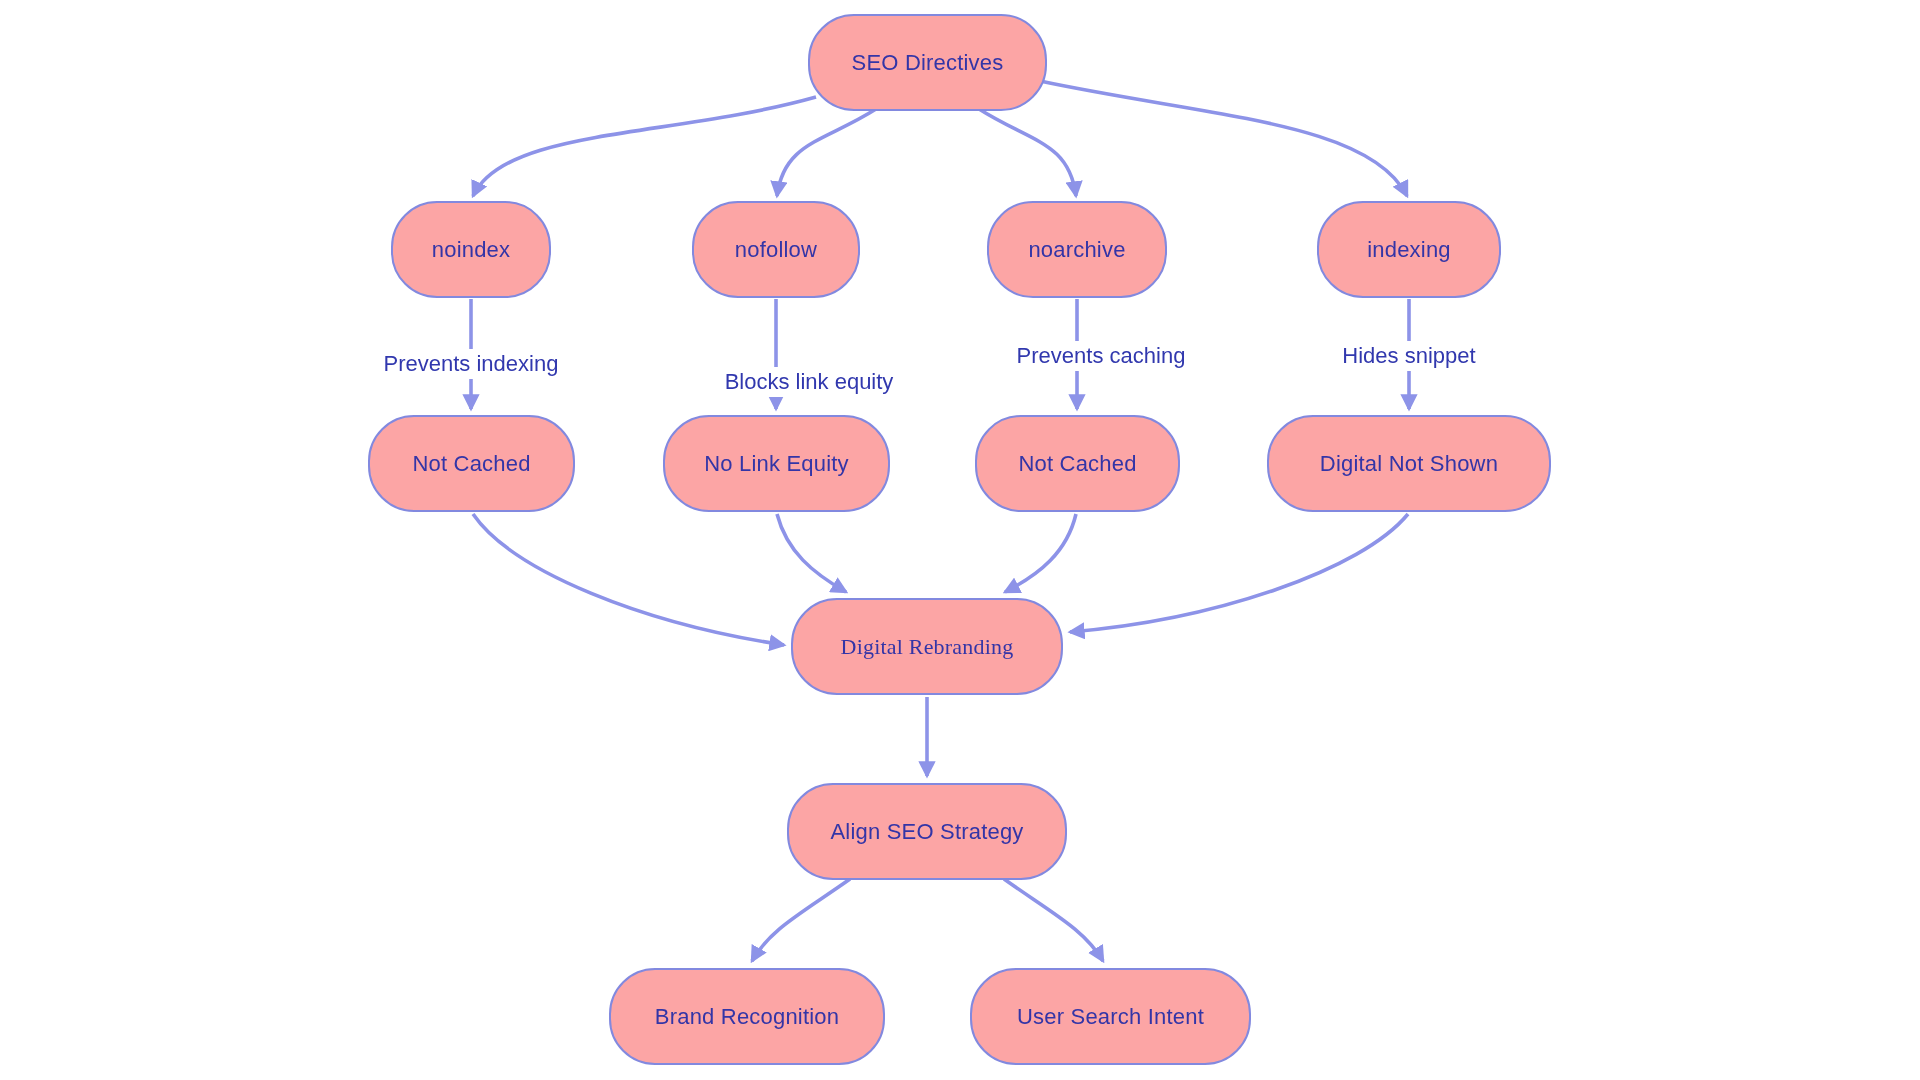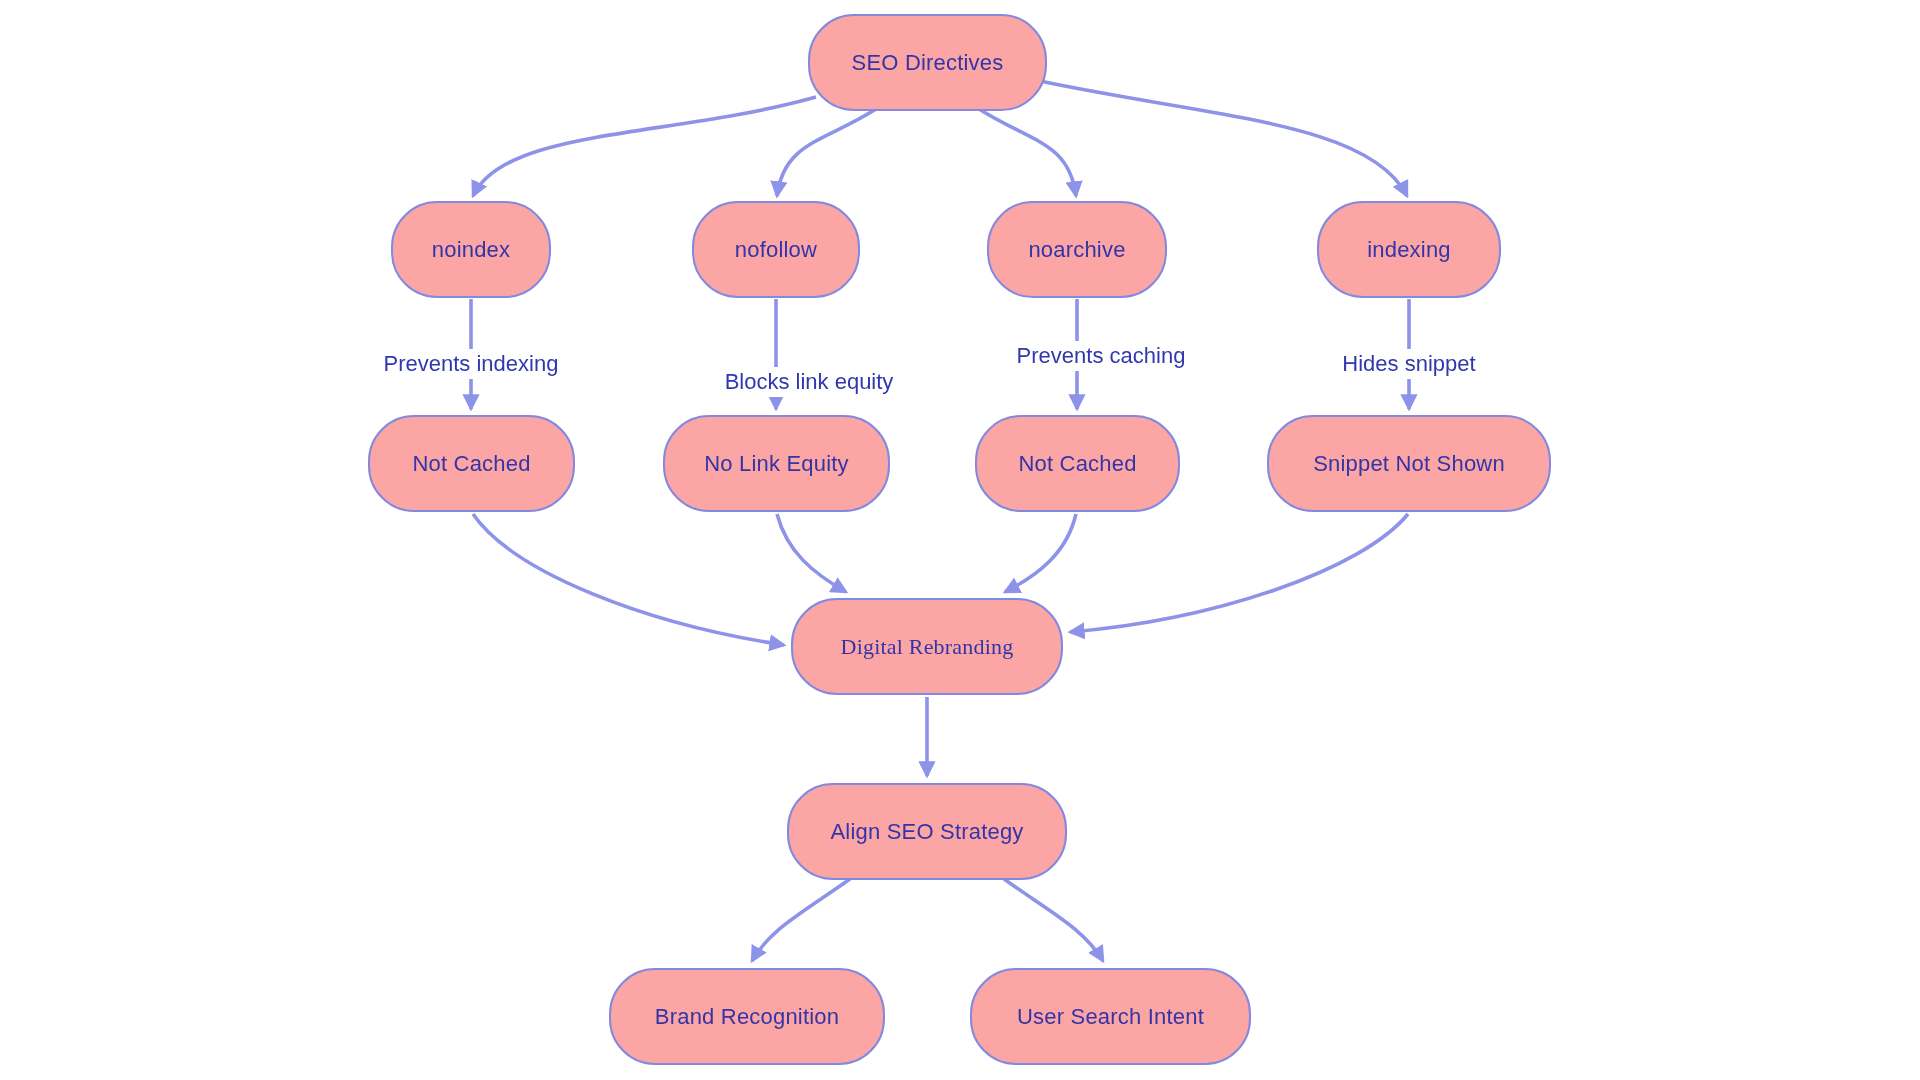--- a/index.html
+++ b/index.html
@@ -63,21 +63,21 @@
   #node-not-cached       { left: 975px;  top: 415px; width: 205px; }
   #node-snippet-not-shown{ left: 1267px; top: 415px; width: 284px; }
   #node-digital-rebranding{ left: 791px; top: 598px; width: 272px; font-family: Liberation Serif, serif; }
   #node-align-seo-strategy{ left: 787px; top: 783px; width: 280px; }
   #node-brand-recognition { left: 609px; top: 968px; width: 276px; }
   #node-user-search-intent{ left: 970px; top: 968px; width: 281px; }
   
   #elabel-prevents-indexing { left: 471px;  top: 356px; margin-top: 8px; }
   #elabel-blocks-link-equity{ left: 809px;  top: 356px; margin-top: 26px; }
   #elabel-prevents-caching  { left: 1077px; top: 356px; margin-left: 24px; }
-  #elabel-hides-snippet     { left: 1409px; top: 356px; margin-top: 8px; }
+  #elabel-hides-snippet     { left: 1409px; top: 356px; }
 </style>
 </head>
 <body>
 
 <div id="stage">
 
   <svg id="edges-svg" viewBox="0 0 1920 1080">
     <defs>
       <marker id="arrow" viewBox="0 0 10 10" refX="8.5" refY="5" markerWidth="4.8" markerHeight="4.8" orient="auto-start-reverse">
         <path d="M0,0 L10,5 L0,10 z" fill="#8d93e8"></path>
@@ -118,21 +118,21 @@
   <div class="node" id="node-not-indexed">
     <span>Not Cached</span>
   </div>
   <div class="node" id="node-no-link-equity">
     <span>No Link Equity</span>
   </div>
   <div class="node" id="node-not-cached">
     <span>Not Cached</span>
   </div>
   <div class="node" id="node-snippet-not-shown">
-    <span>Snippet Not Shown</span>
+    <span>Digital Not Shown</span>
   </div>
   <div class="node" id="node-digital-rebranding">
     <span>Digital Rebranding</span>
   </div>
   <div class="node" id="node-align-seo-strategy">
     <span>Align SEO Strategy</span>
   </div>
   <div class="node" id="node-brand-recognition">
     <span>Brand Recognition</span>
   </div>

